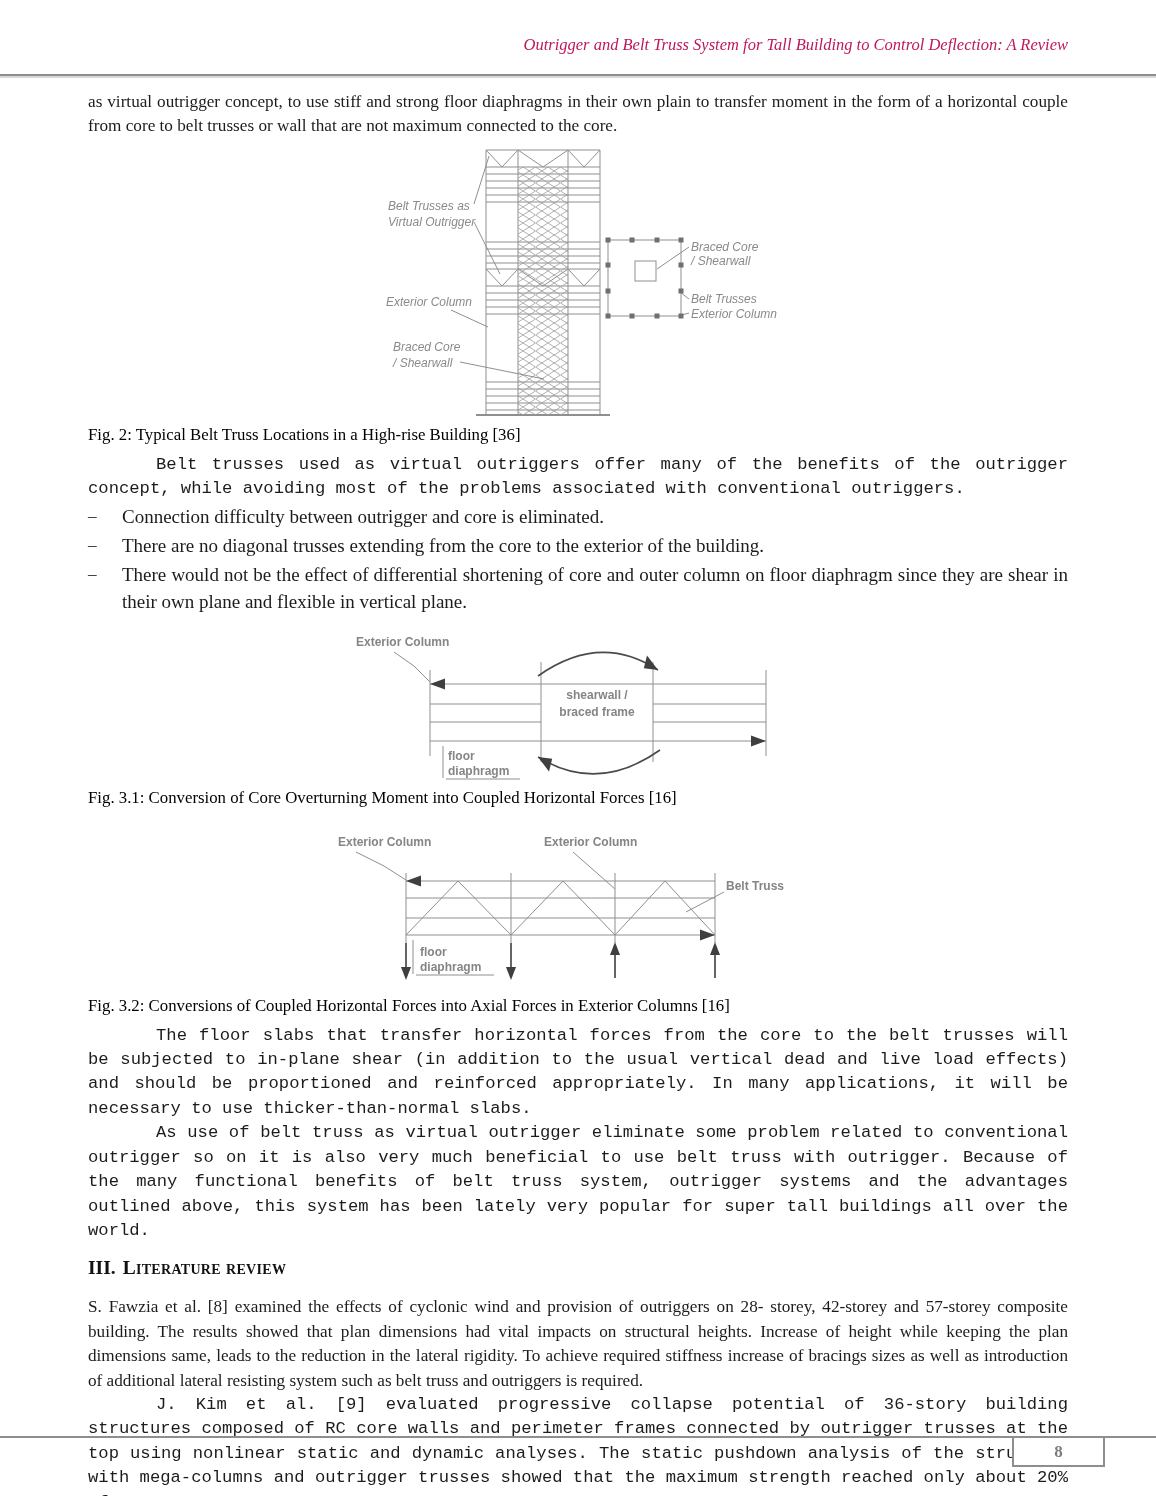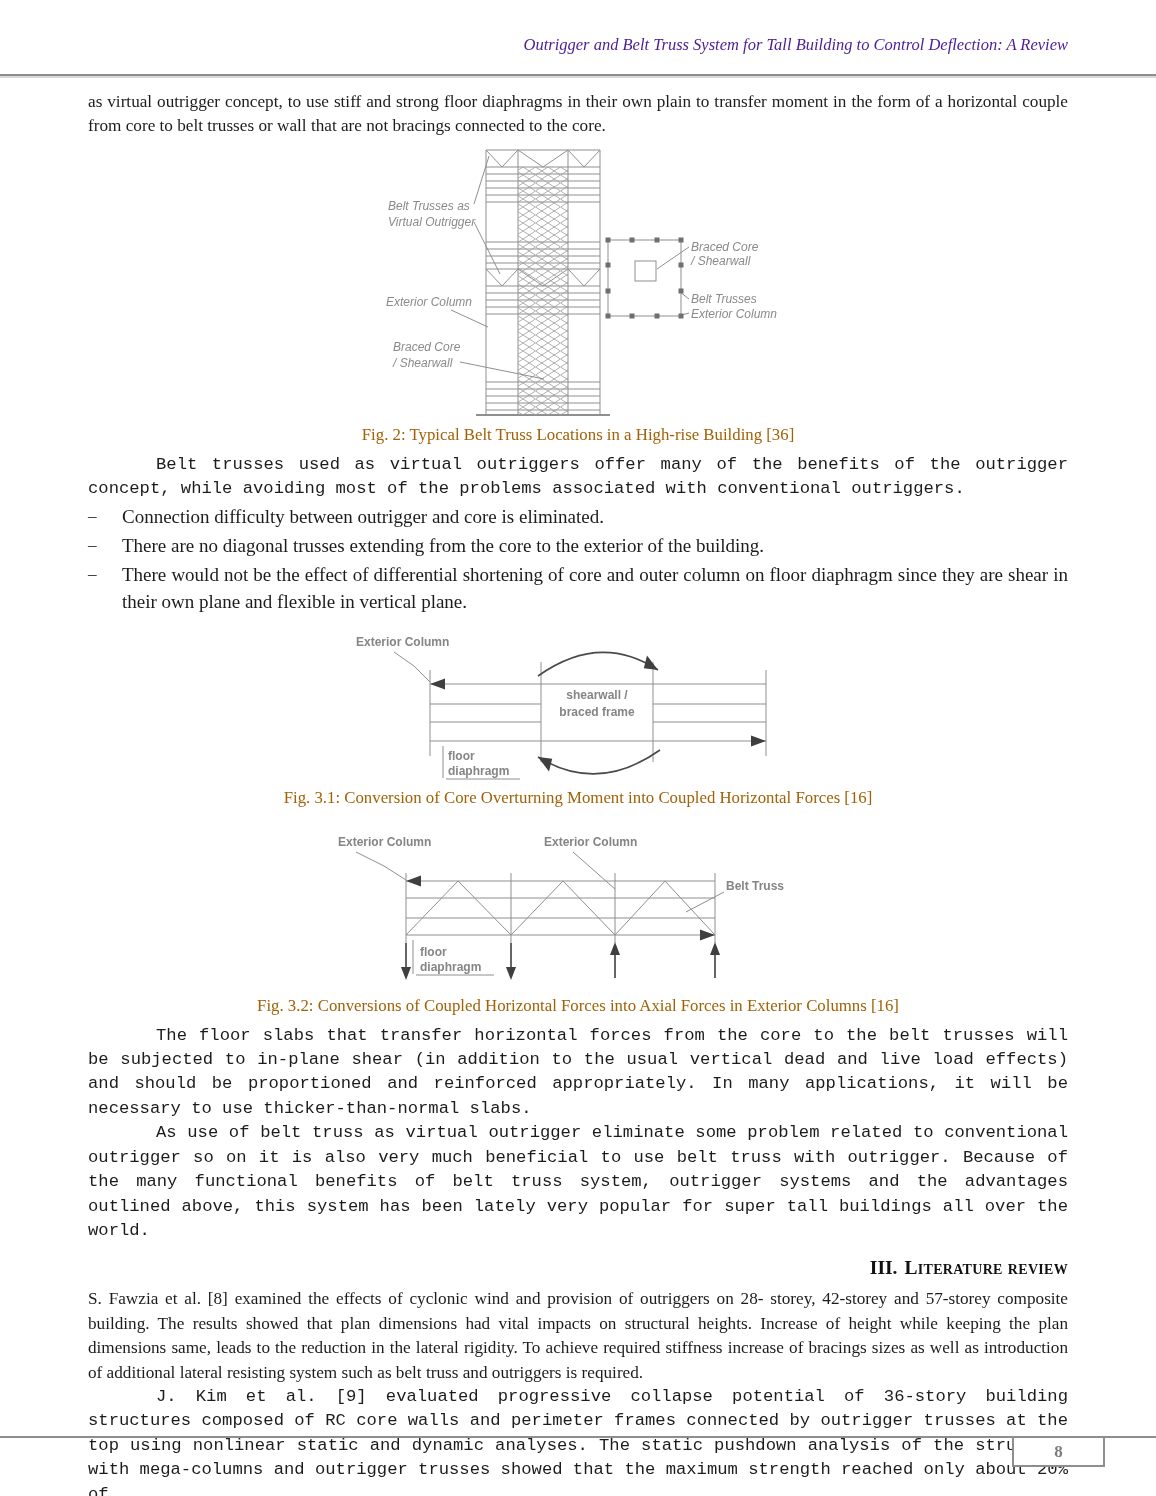--- a/index.html
+++ b/index.html
@@ -4,45 +4,45 @@
 <style>
   html,body { margin:0; padding:0; background:#e8e8e8; }
   .page {
     position:relative; width:1156px; height:1496px; margin:0 auto;
     background:#ffffff; overflow:hidden;
     font-family:"Liberation Serif", serif; color:#1c1c1c;
   }
   
   .header {
     position:absolute; top:34px; right:88px; text-align:right;
-    font-style:italic; font-size:16.5px; line-height:1.32; color:#4c1d95;
+    font-style:italic; font-size:16.5px; line-height:1.32; color:#be185d;
   }
   .rule { position:absolute; left:0; right:0; height:2px; background:#8e8e8e; box-shadow:0 2px 0 #d9d9d9; }
   .header-rule { top:74px; }
   
   .content { position:absolute; top:90px; left:88px; width:980px; }
   p { margin:0; font-size:17.2px; line-height:1.42; text-align:justify; }
   .indent { text-indent:68px;font-family:Liberation Mono, monospace; }
   .mt8 { margin-top:8px; }
   
   .fig { margin:0; text-align:center; }
   .fig svg { display:block; margin:0 auto; }
-  figcaption { font-size:16.8px; color:#a16207; text-align:center; }
+  figcaption { font-size:16.8px; color:#000000; text-align:left; }
   .fig2 { margin-top:4px; }
   .fig31 { margin-top:8px; }
   .fig32 { margin-top:20px; }
   .diagram-label { font:italic 12px "Liberation Sans", sans-serif; fill:#8a8a8a; }
   .diagram-label-b { font:bold 12px "Liberation Sans", sans-serif; fill:#858585; }
   
   .list { margin:2px 0 0 0; }
   .li { display:flex; margin:0 0 2px 0; }
   .li .marker { flex:none; width:34px; font-size:17.2px; line-height:1.42; }
   .li .litext { flex:1; font-size:19px; line-height:1.42; text-align:justify; }
   
-  .heading { margin:14px 0 8px 0; text-align:right; font-size:19.5px; font-weight:bold; color:#111; }
+  .heading { margin:14px 0 16px 0; text-align:left; font-size:19.5px; font-weight:bold; color:#111; }
   .heading .sc { font-variant:small-caps; margin-left:7px; letter-spacing:0.3px; }
   
   .footer-rule { top:1436px; box-shadow:none; }
   .footer-text {
     position:absolute; top:1520px; right:223px;
     font-size:17px; color:#8a8a8a;
   }
   .footer-text .it { font-style:italic; }
   .page-box {
     position:absolute; left:1012px; top:1438px; width:89px; height:27px;
@@ -56,21 +56,21 @@
 
 <div class="page">
 
   <div class="header">
     <div>Outrigger and Belt Truss System for Tall Building to Control Deflection: A Review</div>
   </div>
   <div class="rule header-rule"></div>
 
   <div class="content">
 
-    <p>as virtual outrigger concept, to use stiff and strong floor diaphragms in their own plain to transfer moment in the form of a horizontal couple from core to belt trusses or wall that are not bracings connected to the core.</p>
+    <p>as virtual outrigger concept, to use stiff and strong floor diaphragms in their own plain to transfer moment in the form of a horizontal couple from core to belt trusses or wall that are not maximum connected to the core.</p>
 
     <figure class="fig fig2">
       <svg width="460" height="282" viewBox="0 0 460 282">
         <defs>
           <pattern id="corehatch" width="25" height="8" patternUnits="userSpaceOnUse">
             <path d="M0,0 L12.5,8 L25,0 M0,8 L12.5,0 L25,8" stroke="#9a9a9a" stroke-width="0.8" fill="none"></path>
           </pattern>
         </defs>
         <g stroke="#8f8f8f" stroke-width="1" fill="none">
 

